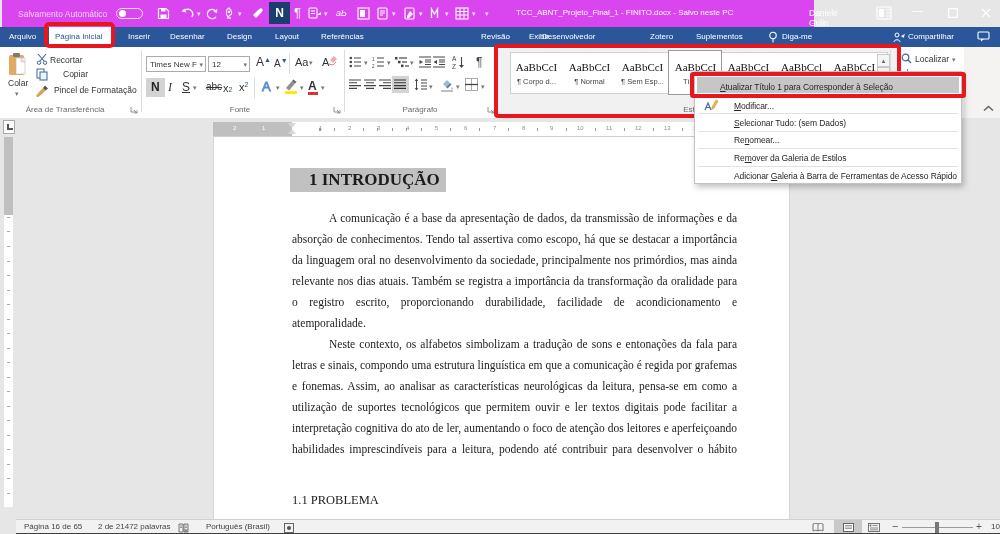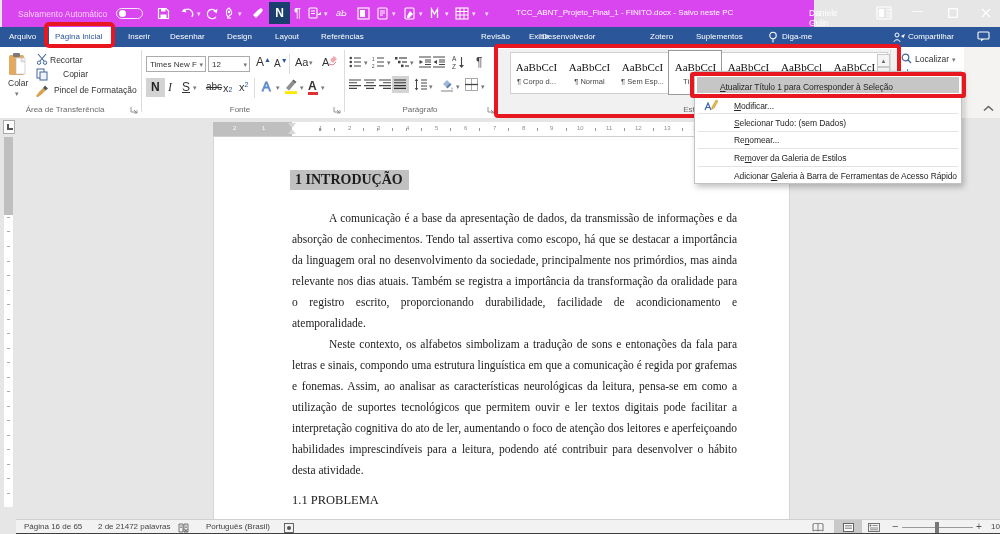--- a/index.html
+++ b/index.html
@@ -372,36 +372,35 @@
  <div class="a" style="left:75px;top:1px;width:0;height:0;border-left:4px solid transparent;border-right:4px solid transparent;border-top:5px solid #d8d8d8;"></div>
  <div class="a" style="left:75px;top:7px;width:0;height:0;border-left:4px solid transparent;border-right:4px solid transparent;border-bottom:5px solid #d8d8d8;"></div>
 </div>
 <div class="a" id="vruler" style="left:4px;top:137px;width:9px;height:370px;background:#fff;">
  <div class="a" style="left:0;top:0;width:9px;height:78px;background:#bfbfbf;"></div>
  <div class="a" style="left:3px;top:80px;width:3px;height:290px;background:repeating-linear-gradient(0deg,transparent 0 13.5px,#aaa 13.5px 14.5px);"></div>
 </div>
 
 <div class="a" id="page">
  <div class="a doc" style="left:76px;top:33px;width:446px;">
-  <span style="background:#c1c1c1;font-weight:bold;font-size:14px;padding:2px 6px 3px 5px;">1 INTRODUÇÃO</span>
+  <span style="background:#c1c1c1;font-weight:bold;font-size:17px;padding:2px 6px 3px 19px;">1 INTRODUÇÃO</span>
  </div>
  <div class="a doc" style="left:78px;top:75px;width:445px;">
   <div class="jl" style="padding-left:37px;">A comunicação é a base da apresentação de dados, da transmissão de informações e da</div>
   <div class="jl">absorção de conhecimentos. Tendo tal assertiva como escopo, há que se destacar a importância</div>
   <div class="jl">da linguagem oral no desenvolvimento da sociedade, principalmente nos primórdios, mas ainda</div>
   <div class="jl">relevante nos dias atuais. Também se registra a importância da transformação da oralidade para</div>
   <div class="jl">o registro escrito, proporcionando durabilidade, facilidade de acondicionamento e</div>
   <div class="jll">atemporalidade.</div>
   <div class="jl" style="padding-left:37px;">Neste contexto, os alfabetos simbolizam a tradução de sons e entonações da fala para</div>
   <div class="jl">letras e sinais, compondo uma estrutura linguística em que a comunicação é regida por grafemas</div>
   <div class="jl">e fonemas. Assim, ao analisar as características neurológicas da leitura, pensa-se em como a</div>
   <div class="jl">utilização de suportes tecnológicos que permitem ouvir e ler textos digitais pode facilitar a</div>
   <div class="jl">interpretação cognitiva do ato de ler, aumentando o foco de atenção dos leitores e aperfeiçoando</div>
   <div class="jl">habilidades imprescindíveis para a leitura, podendo até contribuir para desenvolver o hábito</div>
-  <div class="jll">desta atividade.</div>
  </div>
  <div class="a doc" style="left:78px;top:356px;font-size:12.5px;">1.1 PROBLEMA</div>
 </div>
 
 <div class="a" id="statusbar">
  <span class="sbt" style="left:8px;">Página 16 de 65</span>
  <span class="sbt" style="left:82px;">2 de 21472 palavras</span>
  <svg class="a" style="left:162px;top:3px;" width="11" height="10" viewBox="0 0 11 10">
       <path d="M1 1 h4 v8 h-4z M6 1 h4 v8 h-4z" fill="none" stroke="#555" stroke-width=".8"></path>
       <path d="M2 3 h2 M2 4.5 h2 M7 3 h2 M7 4.5 h2" stroke="#555" stroke-width=".6"></path>

